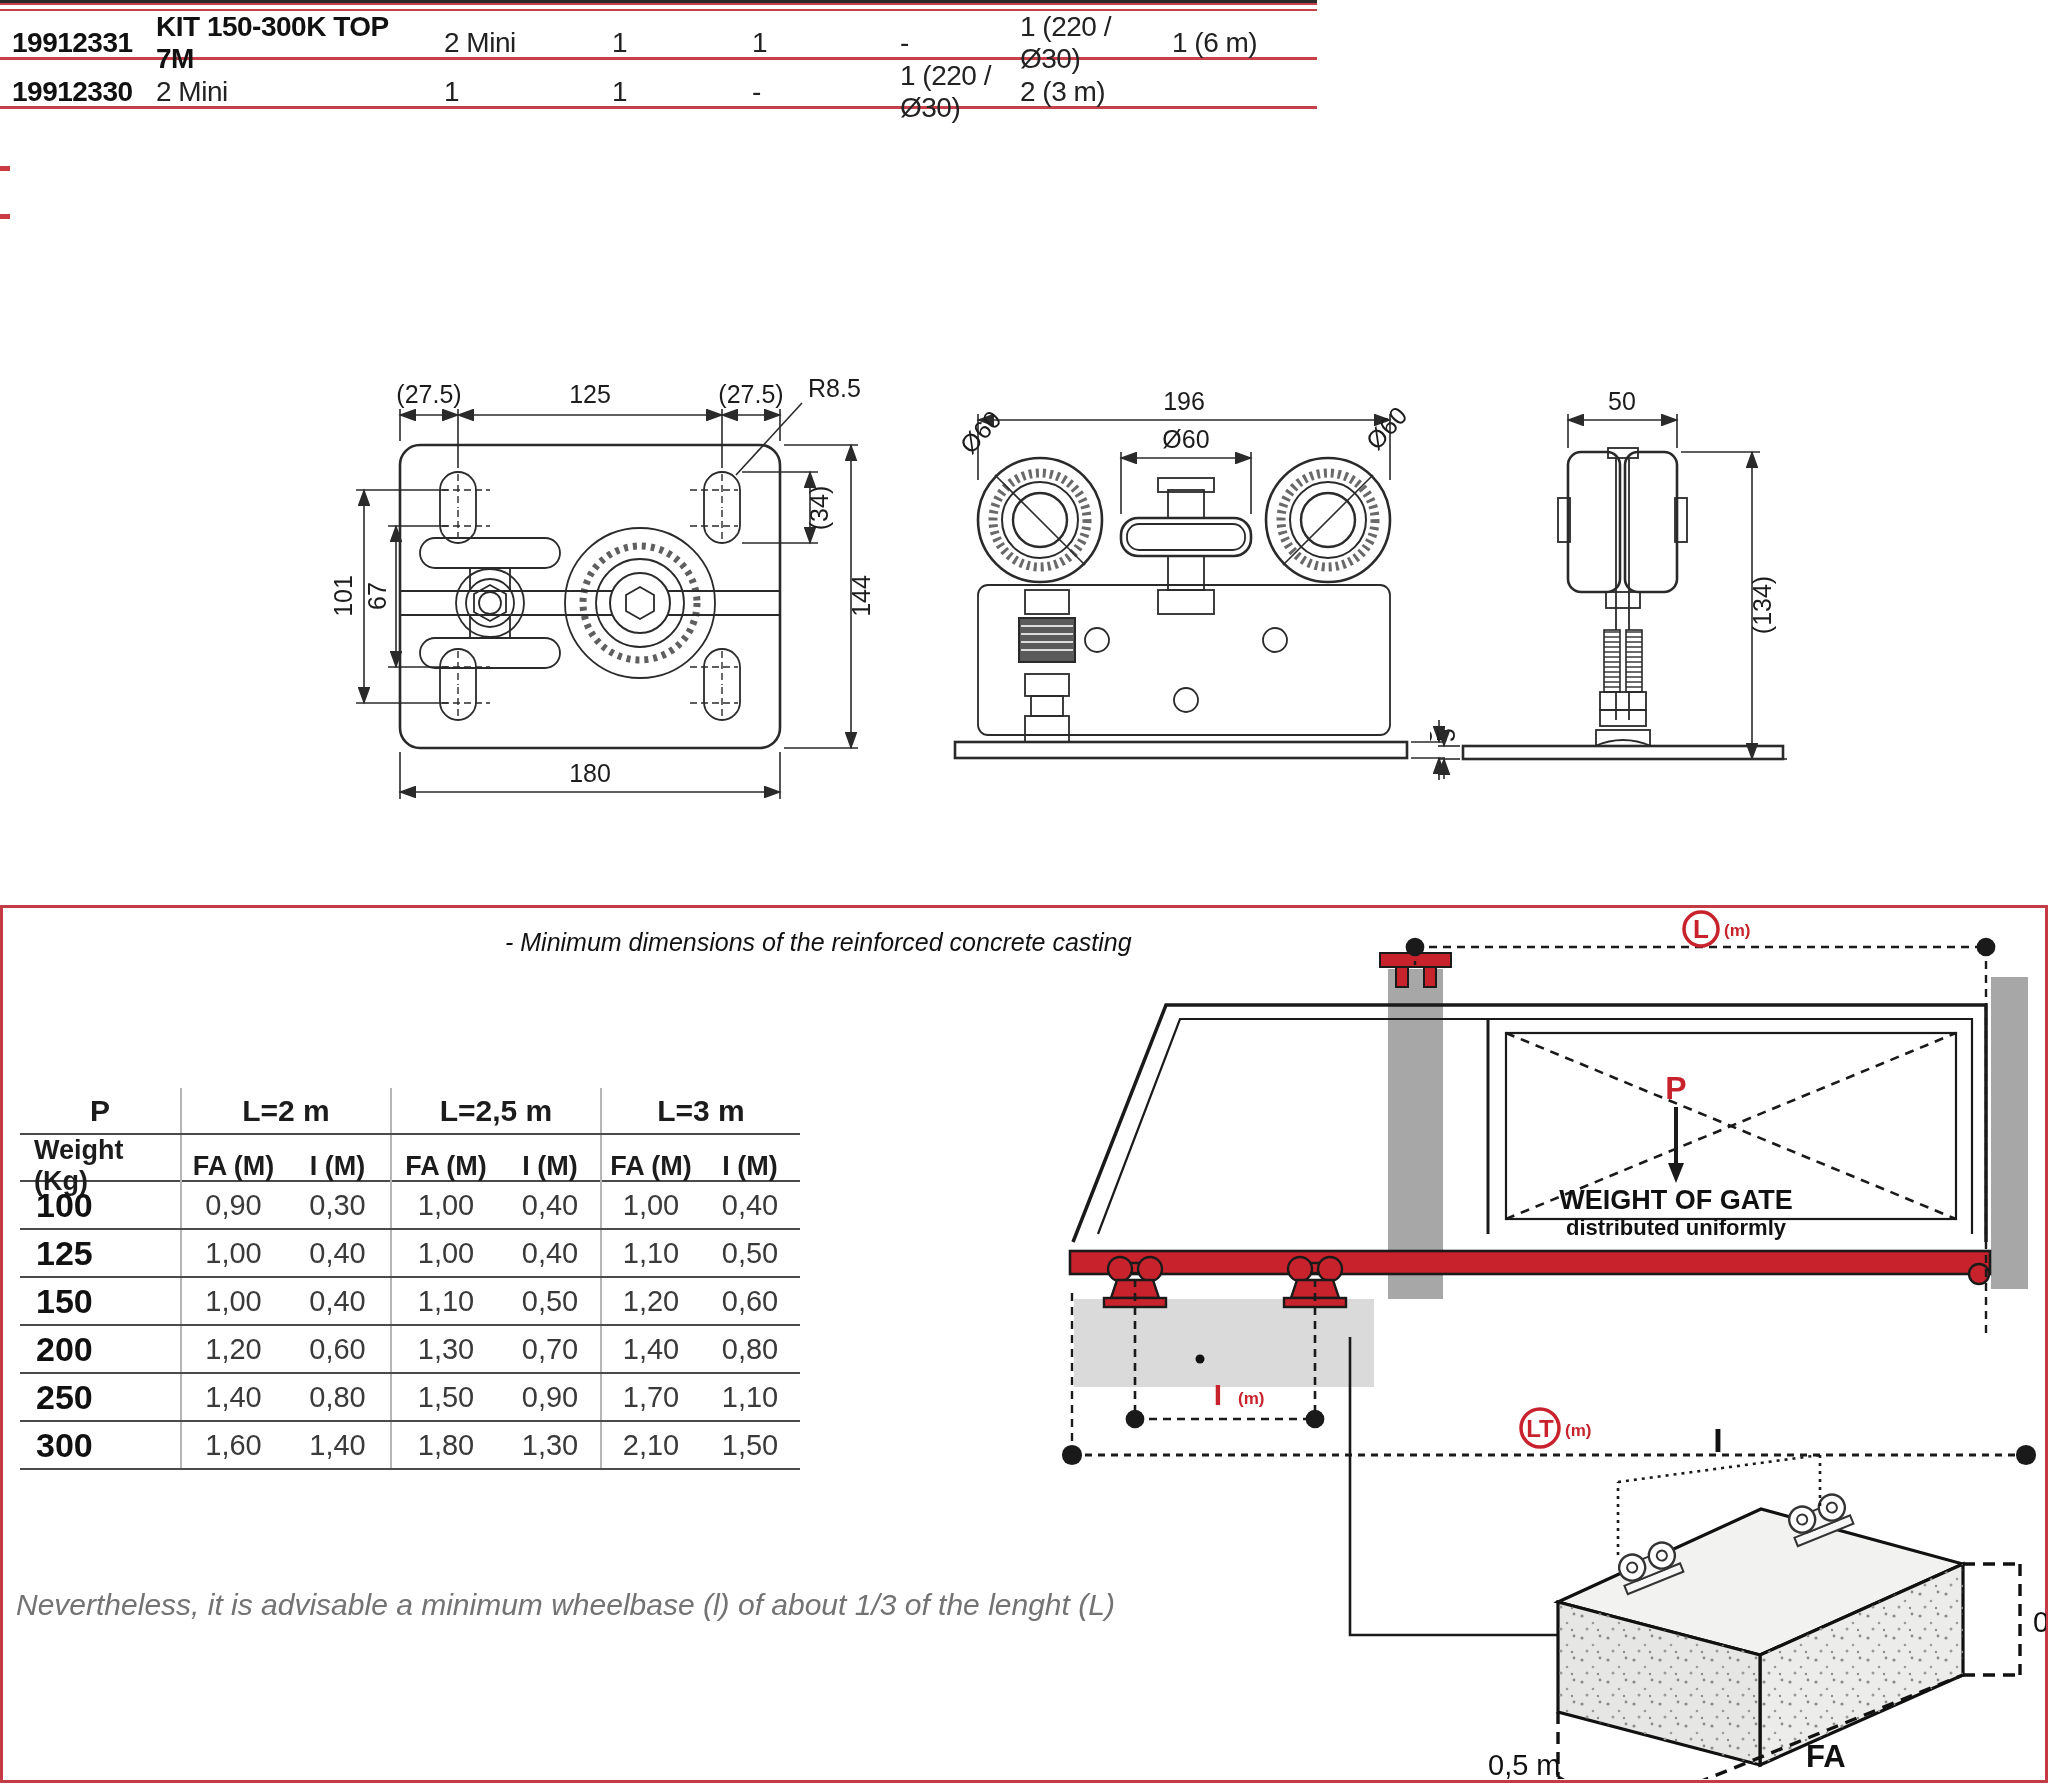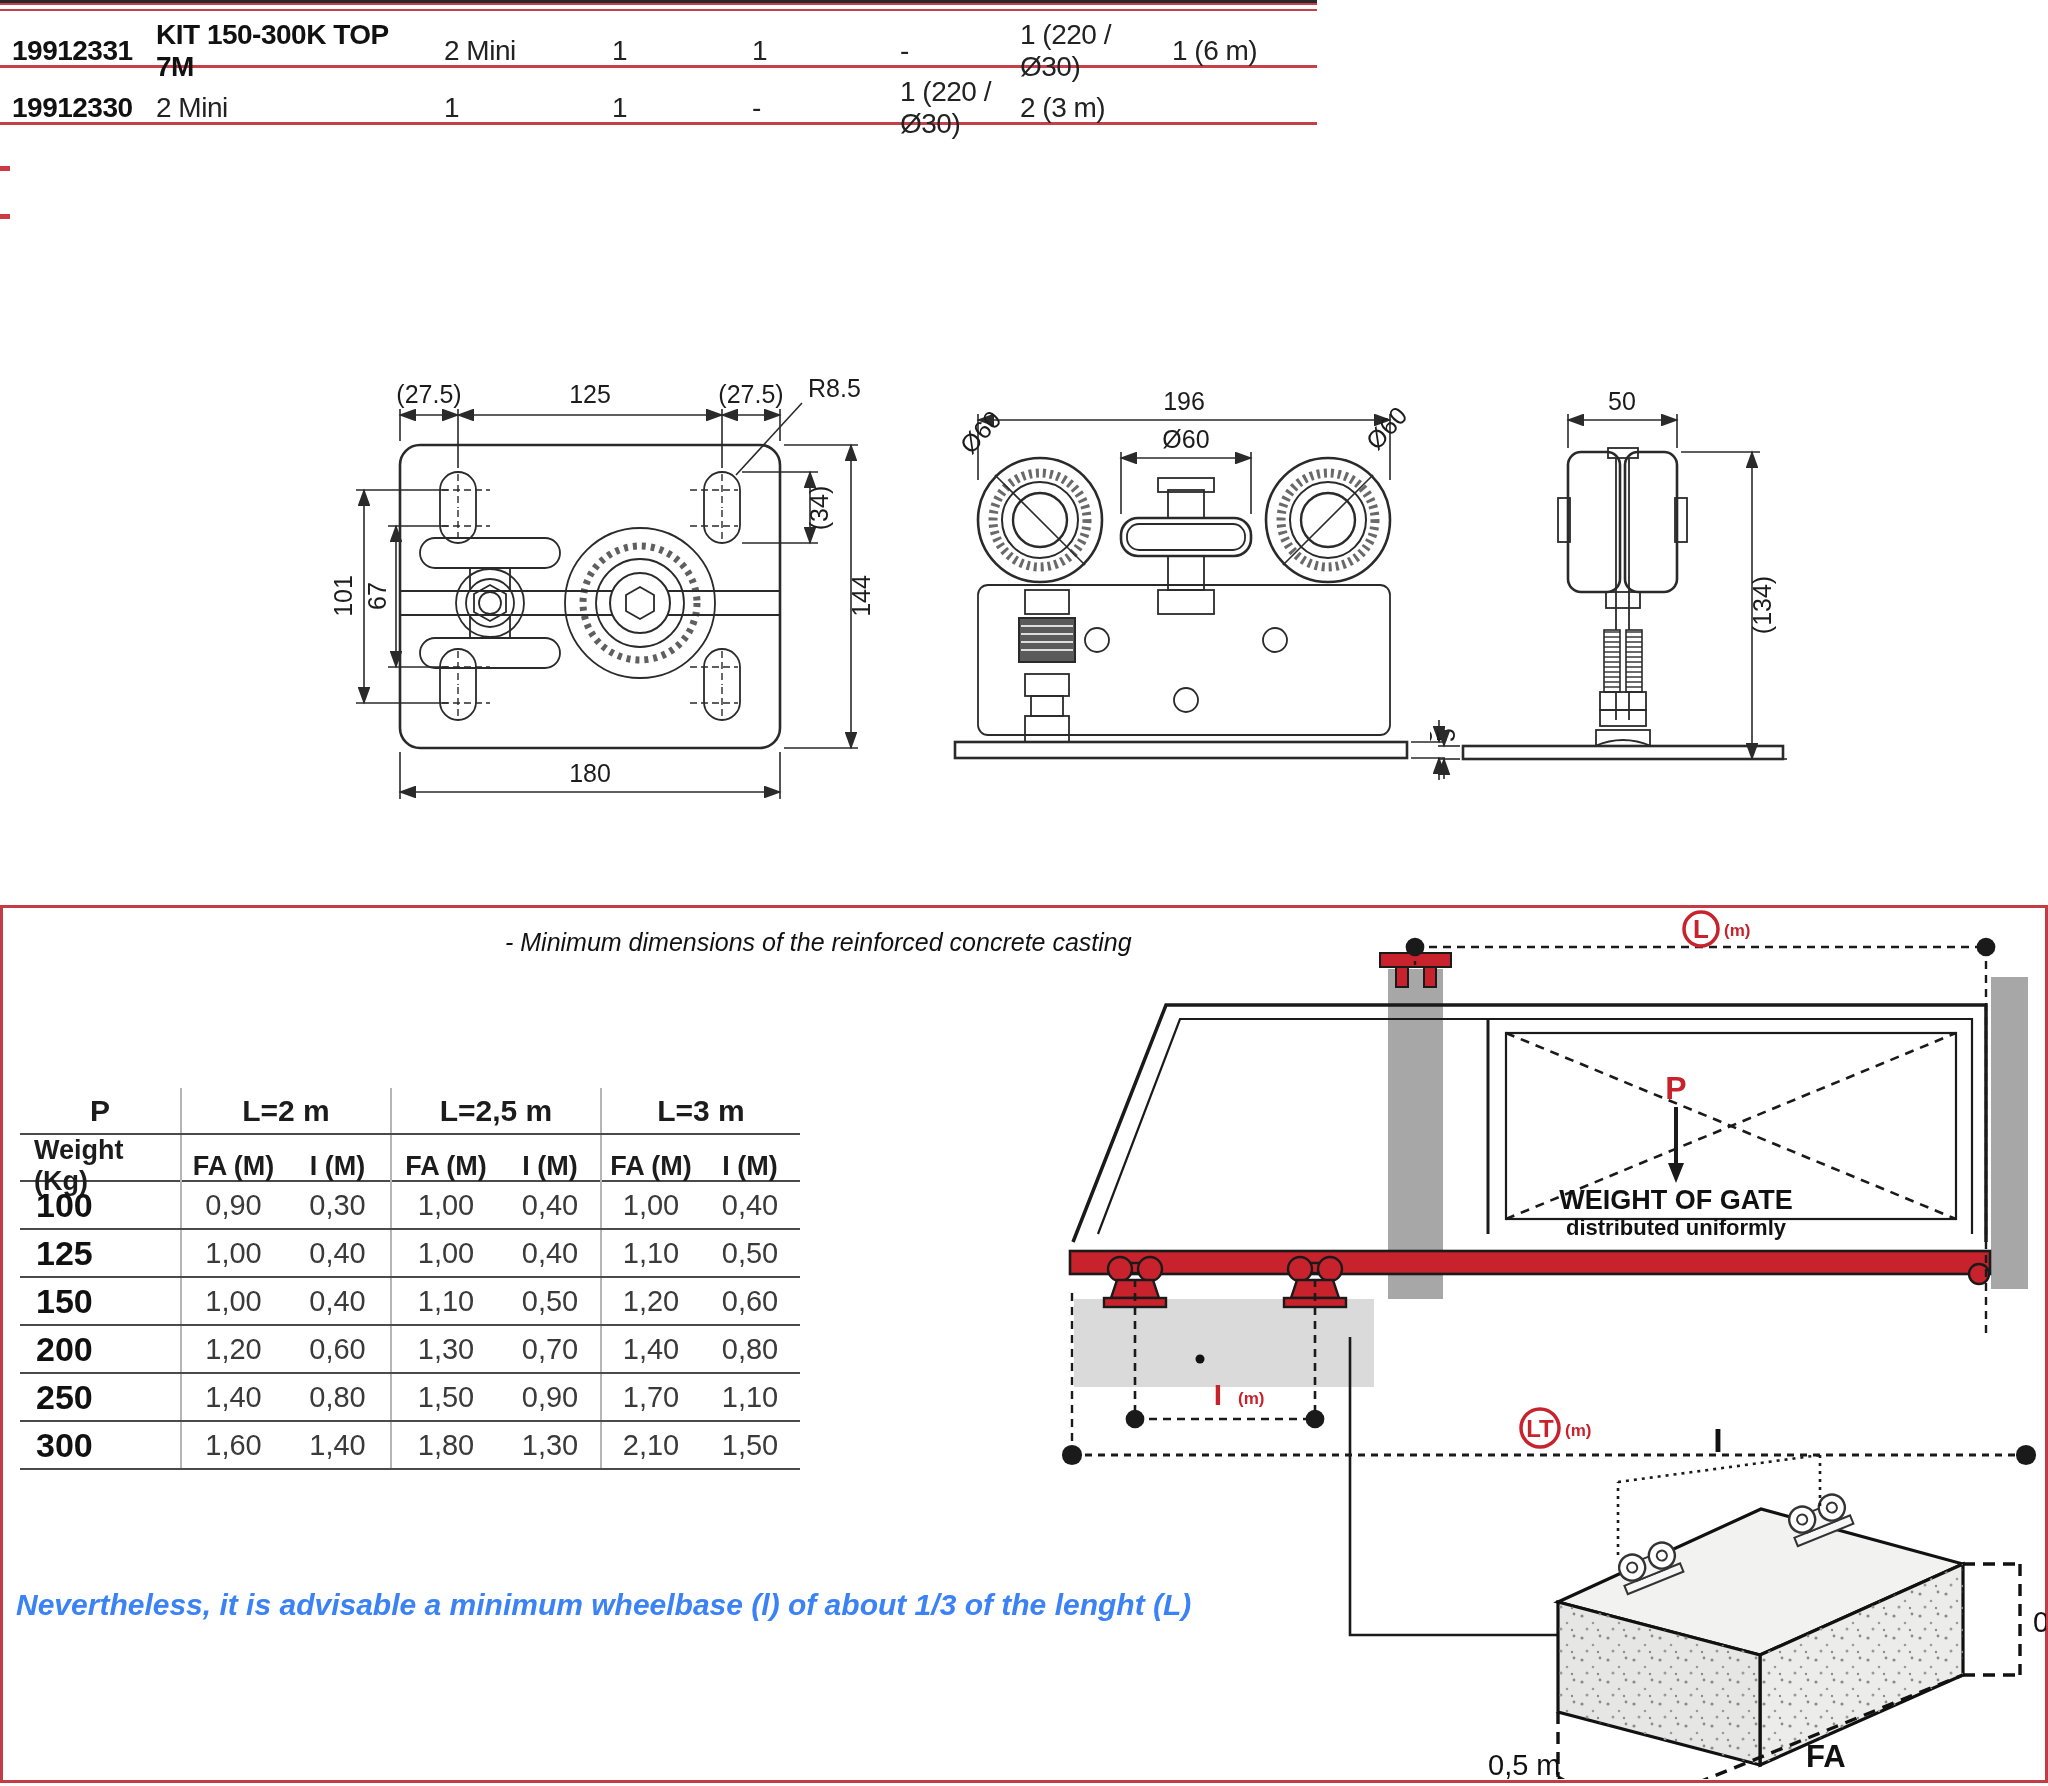--- a/index.html
+++ b/index.html
@@ -7,38 +7,38 @@
         font-family:"Liberation Sans",sans-serif;color:#1c1c1c;}
 
   
   .kt{position:absolute;left:0;top:0;width:1317px;border-top:3px solid #2a2a2a;}
   .kt-row{display:grid;grid-template-columns:144px 288px 168px 140px 148px 120px 152px 157px;align-items:stretch;}
   .kt-row .c{display:flex;align-items:center;padding-left:12px;font-size:28px;letter-spacing:-0.5px;}
   .kt-head{height:50px;font-weight:bold;color:#111;}
   .kt-head .c{font-size:29px;}
   .kt-head .sep{border-left:2px solid #c9c9c9;}
   .kt-dbl{height:4px;border-top:2px solid #c63f49;border-bottom:2px solid #c63f49;}
-  .kt-data{height:46px;border-bottom:3px solid #c63f49;color:#222;margin-top:8px;}
+  .kt-data{height:46px;border-bottom:3px solid #c63f49;color:#222;}
   .kt-data .c.b{font-weight:bold;color:#111;}
 
   .red-tick{position:absolute;left:0;width:10px;height:5px;background:#cc3b44;}
 
   
   .drw{position:absolute;}
   svg text{font-family:"Liberation Sans",sans-serif;}
   .dimtxt{font-size:25px;fill:#1c1c1c;}
   .dln{stroke:#2a2a2a;stroke-width:1.6;fill:none;}
   .oln{stroke:#2a2a2a;stroke-width:2.6;fill:none;}
   .oln2{stroke:#2a2a2a;stroke-width:1.8;fill:none;}
   .cross{stroke:#2a2a2a;stroke-width:1.4;stroke-dasharray:7 4;fill:none;}
 
   
   .box{position:absolute;left:0px;top:905px;width:2042px;height:872px;border:3px solid #c23b45;background:#fff;}
   .cast-title{position:absolute;left:505px;top:928px;font-size:25px;font-style:italic;color:#111;}
-  .cast-note{position:absolute;left:16px;top:1588px;font-size:30px;font-style:italic;color:#3b82f6;font-weight:bold;}
+  .cast-note{position:absolute;left:16px;top:1588px;font-size:30px;font-style:italic;color:#737373;}
 
   
   .cap{position:absolute;left:20px;top:1088px;width:780px;color:#1c1c1c;}
   .cap-title{height:46px;background:#b3b3b6;color:#fff;font-weight:bold;font-size:30px;
              display:flex;align-items:center;justify-content:center;border-top:2px solid #6b6b6b;border-bottom:2px solid #6b6b6b;}
   .cap-groups{display:grid;grid-template-columns:160px 210px 210px 200px;height:45px;border-bottom:2px solid #4a4a4a;}
   .cap-groups .g{display:flex;align-items:center;justify-content:center;font-weight:bold;font-size:30px;}
   .cap-groups .g.sep,.cap-sub .s.sep,.cap-r .v.sep{border-left:2px solid #b5b5b5;}
   .cap-sub{display:grid;grid-template-columns:160px 105px 105px 110px 100px 100px 100px;height:45px;border-bottom:2px solid #4a4a4a;}
   .cap-sub .s{display:flex;align-items:center;justify-content:center;font-weight:bold;font-size:27px;}

